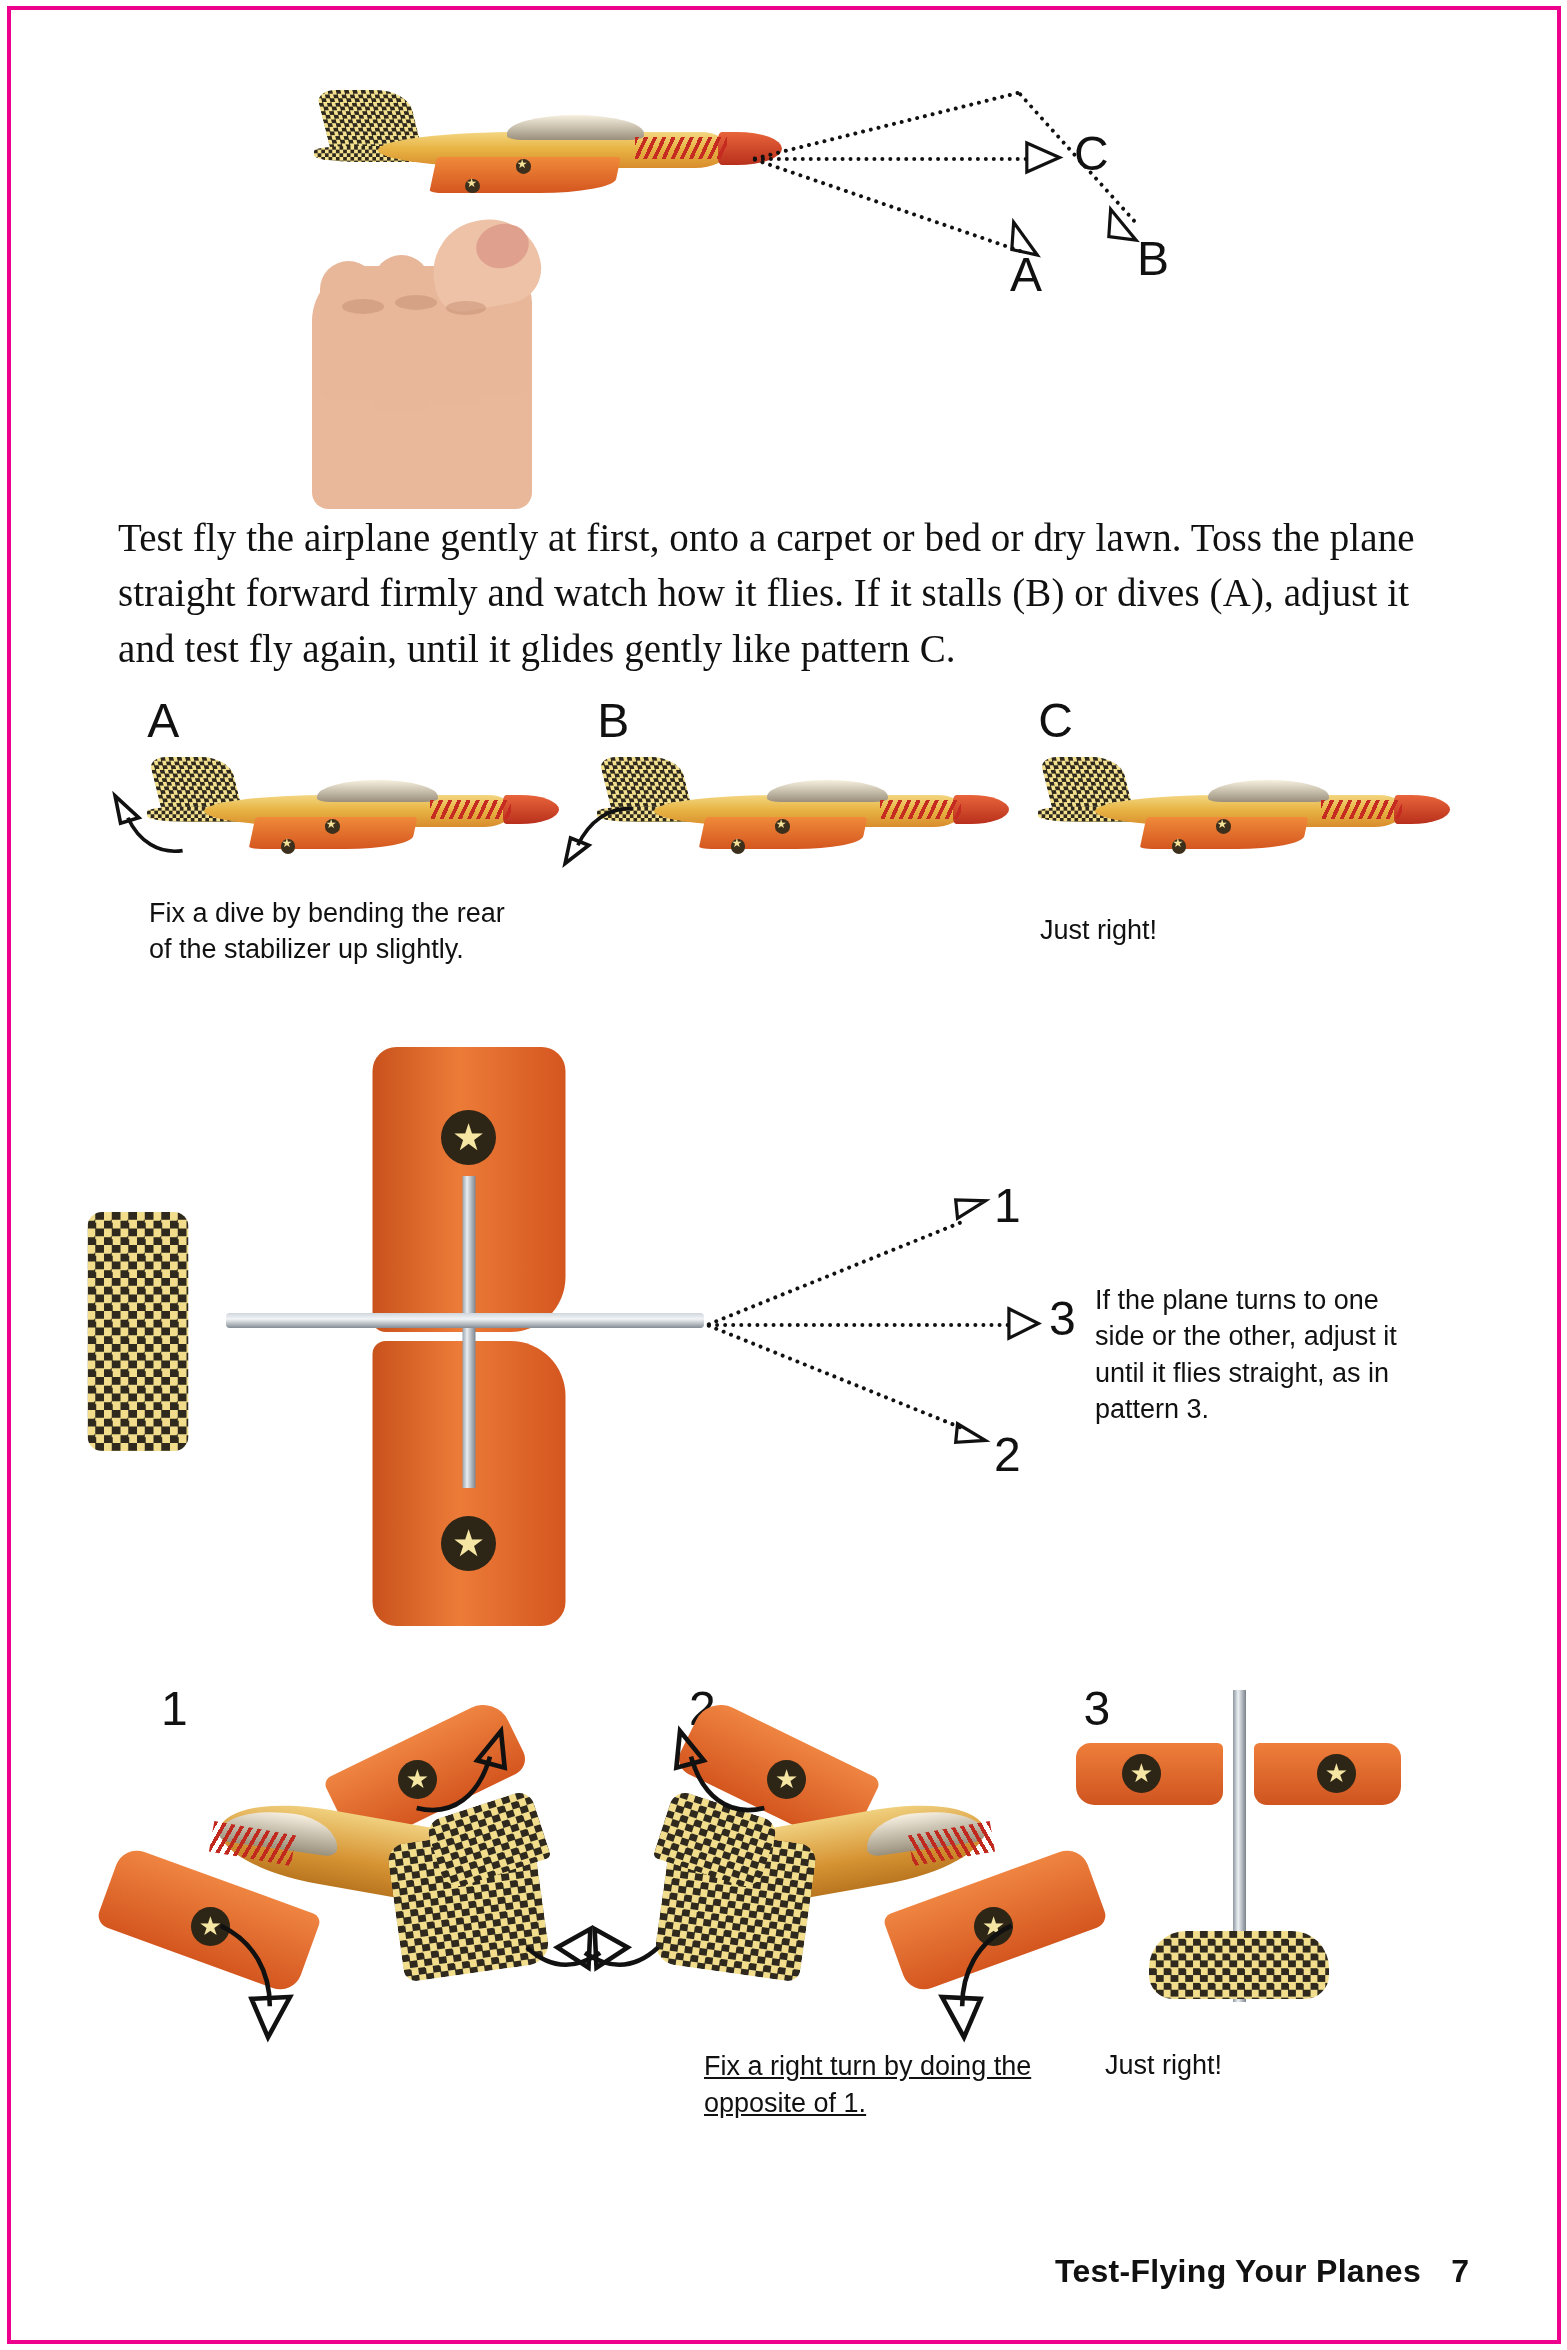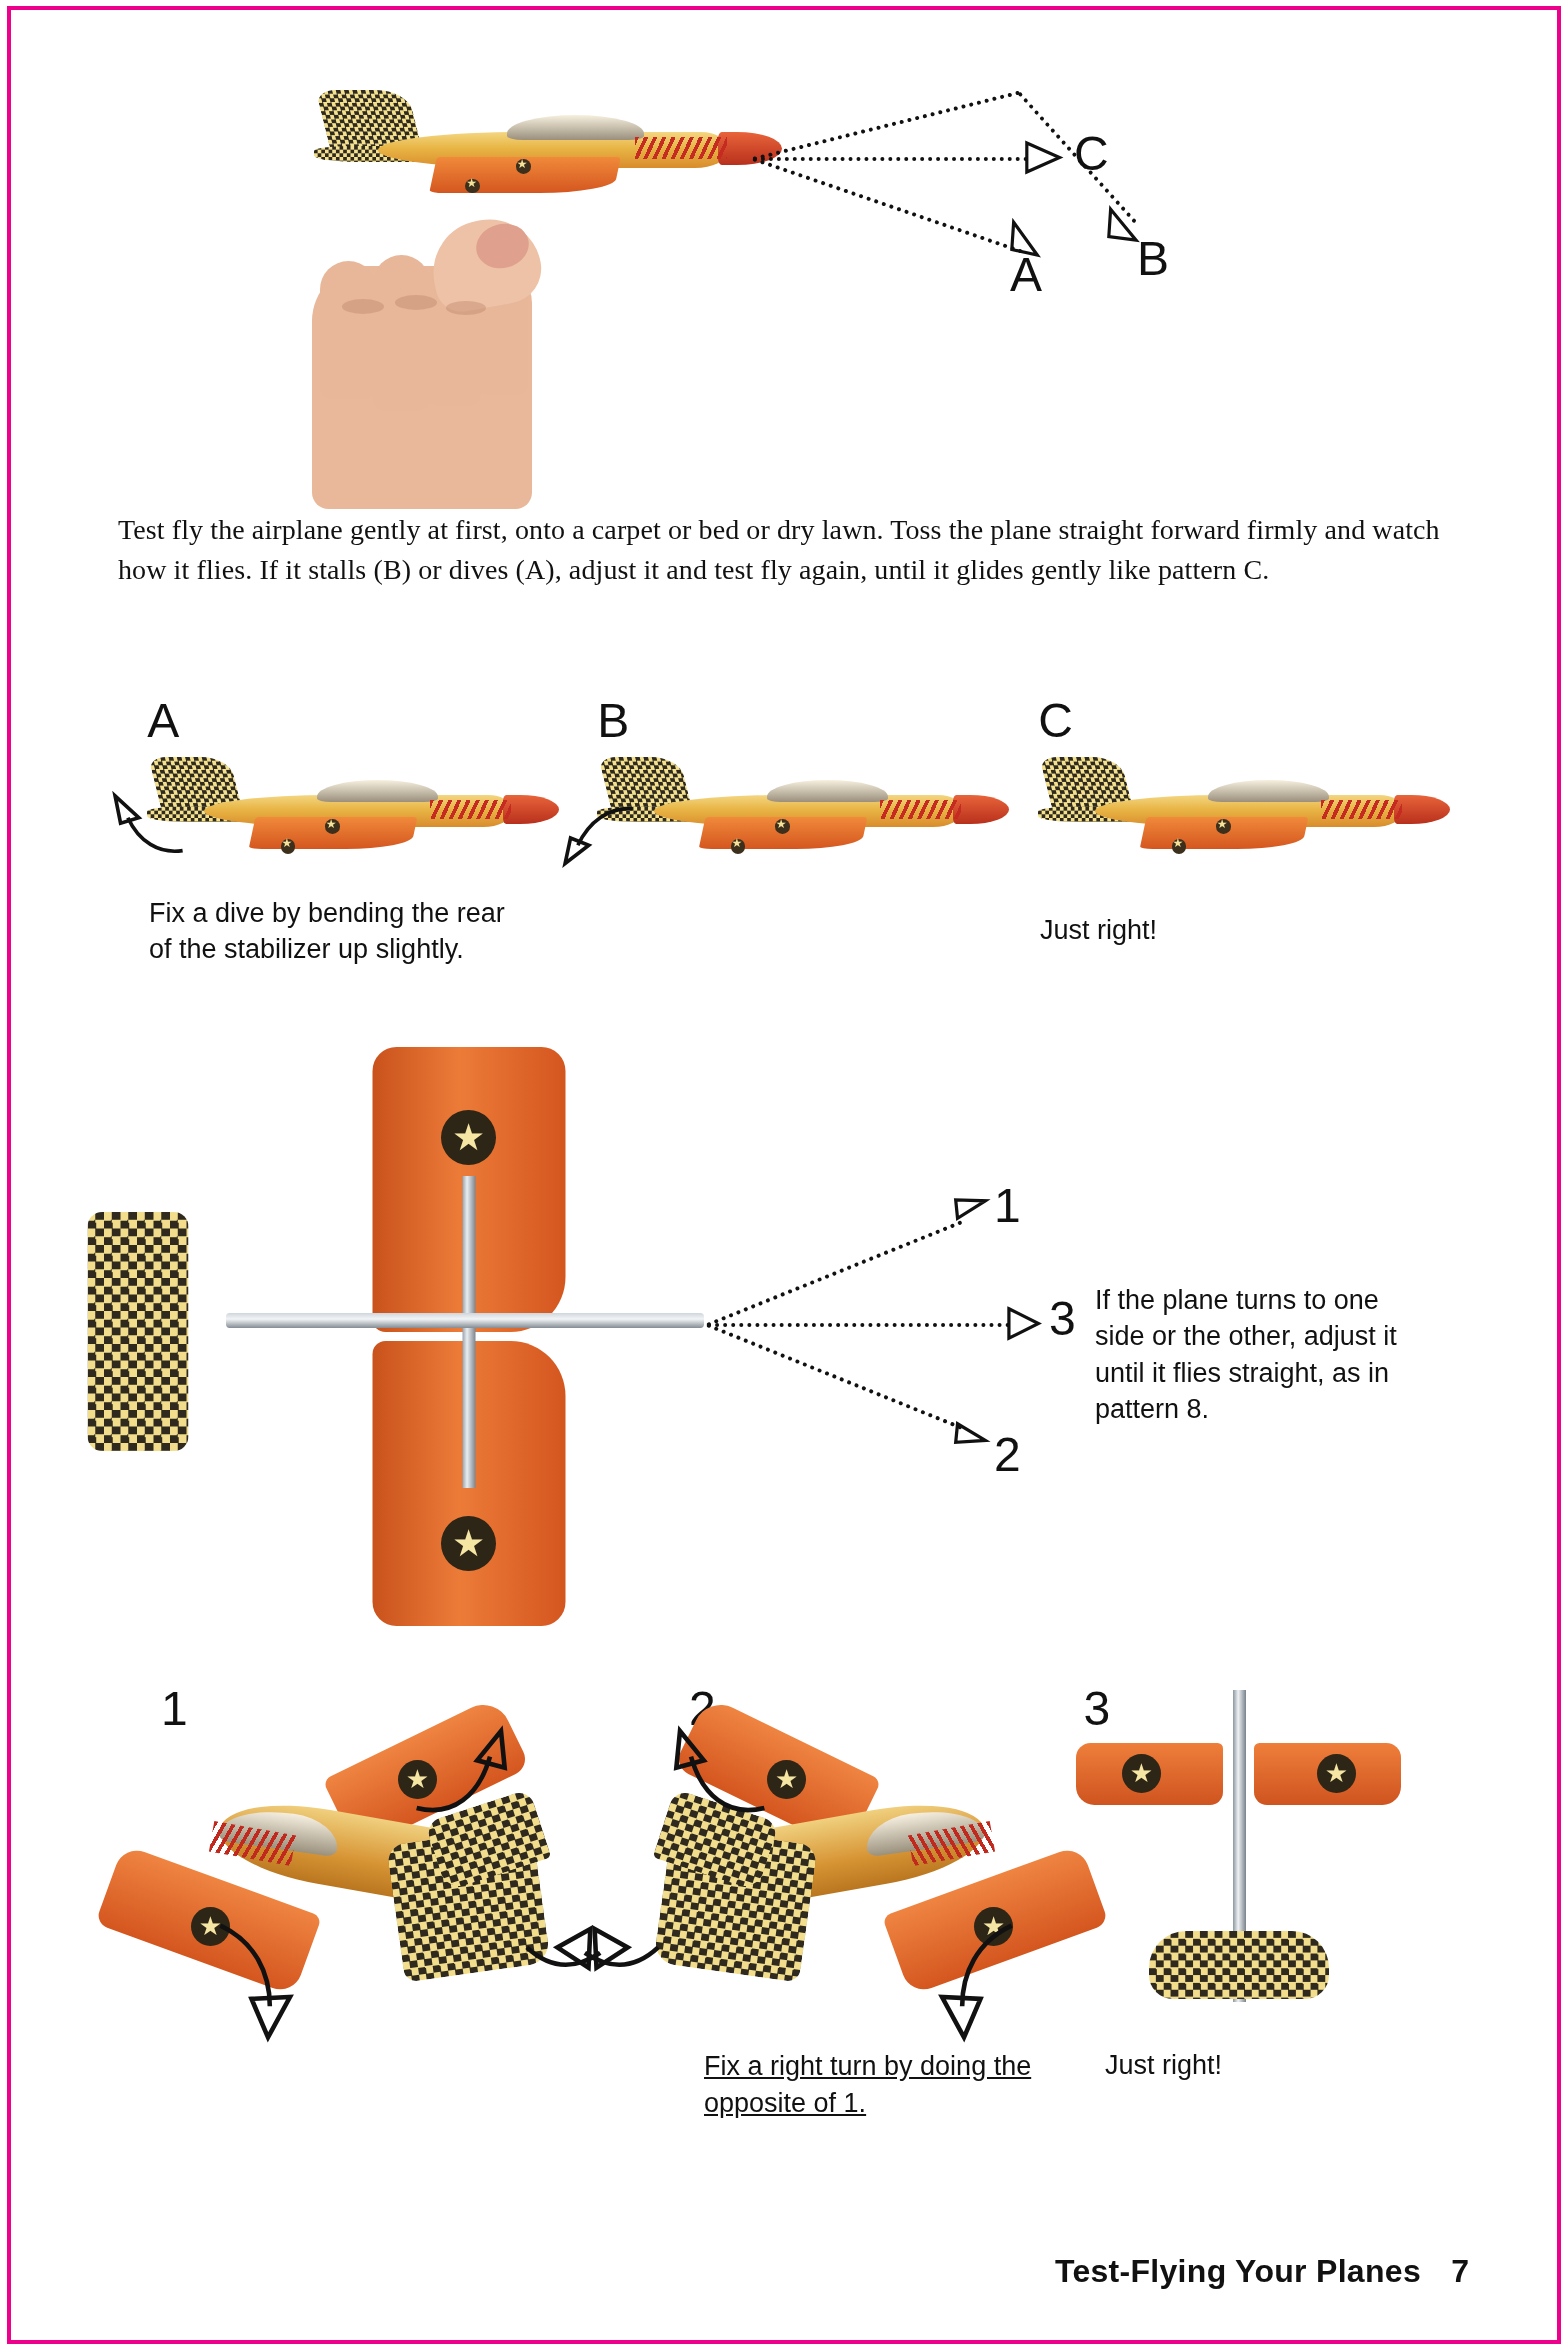--- a/index.html
+++ b/index.html
@@ -55,21 +55,21 @@
   .roundel{position:absolute;border-radius:50%;background:#2d2516;display:flex;align-items:center;justify-content:center;color:#f6e6a4;}
 
   
   .dotline{position:absolute;height:0;border-top:4.6px dotted #111;transform-origin:0 50%;}
 
   
   svg.bend{position:absolute;overflow:visible;}
 
   
   #intro{left:118px;top:510px;width:1336px;}
-  #intro p{margin:0;font-family:"Liberation Serif",serif;font-size:28px;line-height:1.42;color:#111;letter-spacing:0.1px;}
+  #intro p{margin:0;font-family:"Liberation Serif",serif;font-size:39px;line-height:1.42;color:#111;letter-spacing:0.1px;}
 
   .bigletter{font-family:"Liberation Sans",sans-serif;font-size:48px;font-weight:400;color:#111;}
   .cap{font-family:"Liberation Sans",sans-serif;font-size:27px;line-height:1.33;color:#111;}
 
   #footer{position:absolute;left:0;right:0;bottom:61px;}
   #footTitle{position:absolute;right:147px;bottom:0;font-size:32px;font-weight:700;color:#111;letter-spacing:0.3px;}
   #footNum{position:absolute;right:99px;bottom:0;font-size:32px;font-weight:700;color:#111;}
 </style>
 </head>
 <body>
@@ -230,21 +230,21 @@
     </div>
 
     <div class="dotline" style="left:569px;top:285px;width:275px;transform:rotate(22deg);"></div>
     <svg class="bend" style="left:814px;top:371px;width:37px;height:37px;" viewBox="0 0 40 40">
       <polygon points="36,34 6,16 4,36" fill="none" stroke="#111" stroke-width="3.5"></polygon>
     </svg>
     <div class="abs" style="left:856px;top:389px;">
       <span class="bigletter">2</span>
     </div>
 
-    <div class="abs cap" style="left:957px;top:244px;width:321px;line-height:1.35;">If the plane turns to one side or the other, adjust it until it flies straight, as in pattern 8.</div>
+    <div class="abs cap" style="left:957px;top:244px;width:321px;line-height:1.35;">If the plane turns to one side or the other, adjust it until it flies straight, as in pattern 3.</div>
   </div>
 
   <div class="abs" style="left:110px;top:1681px;width:514px;height:560px;">
     <div class="abs" style="left:51px;top:0px;">
       <span class="bigletter">1</span>
     </div>
 
     <div class="abs" style="left:0px;top:35px;width:514px;height:285px;">
       <div class="abs" style="left:220px;top:18.4px;width:193px;height:79px;background:linear-gradient(180deg,#ef8441,#d4561f);border-radius:9.2px 27.5px 16.5px 27.5px;transform:rotate(-26deg);"></div>
       <div class="abs" style="left:-7.3px;top:162px;width:211px;height:84px;background:linear-gradient(180deg,#ef8441,#d4561f);border-radius:22px 9.2px 22px 13px;transform:rotate(20deg);"></div>

